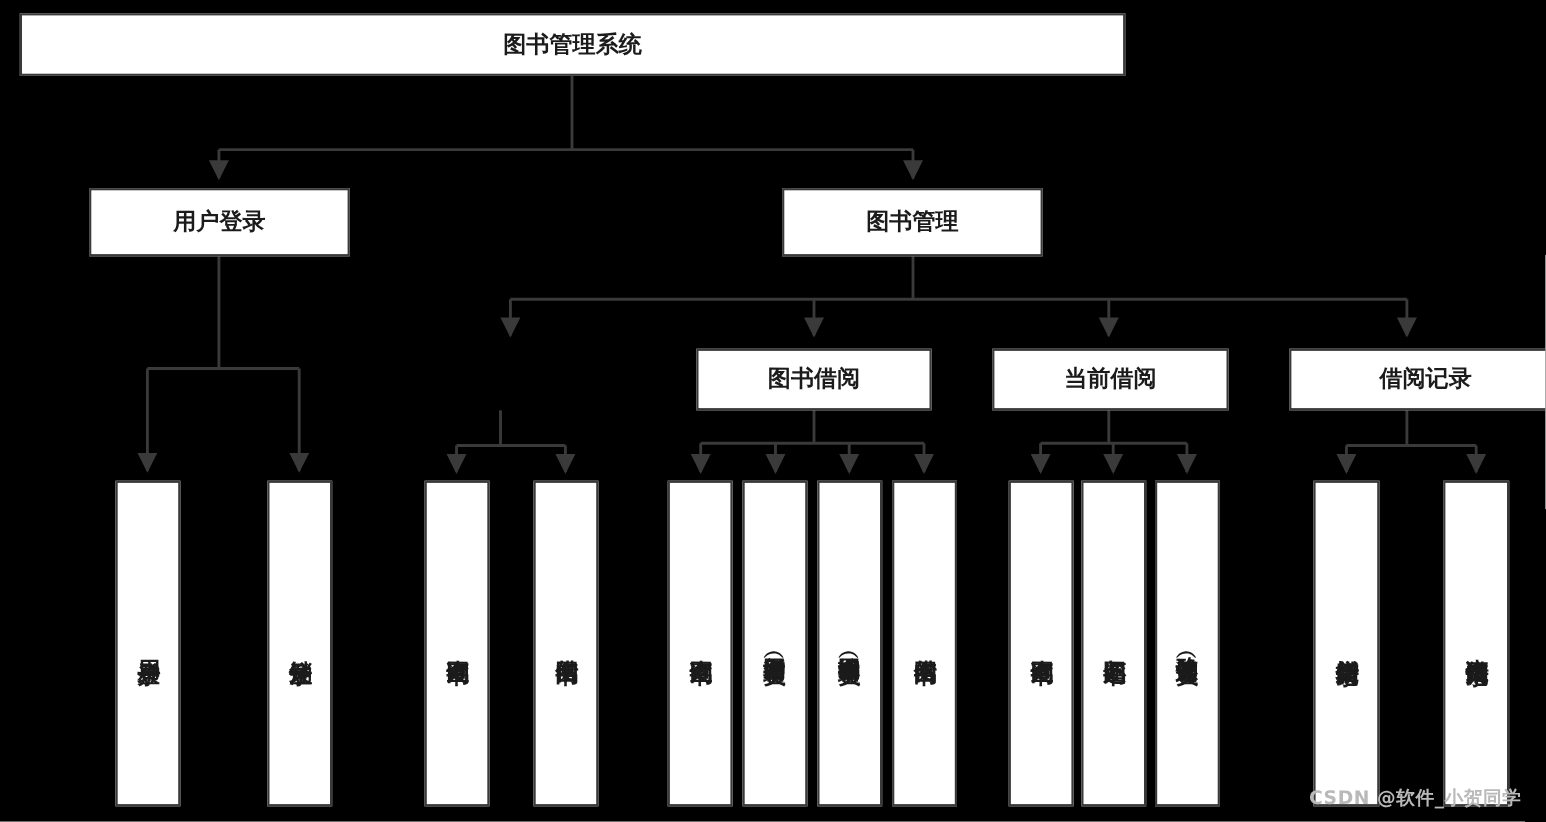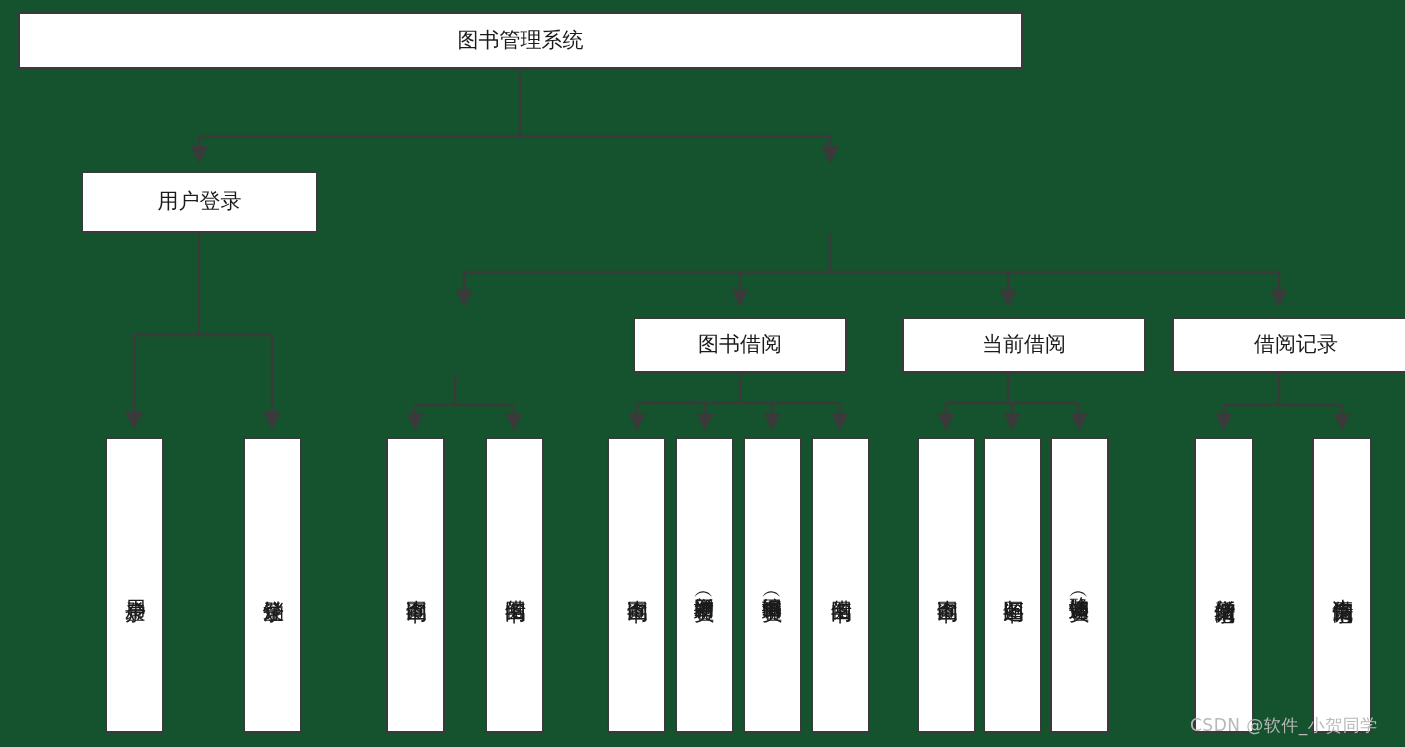--- a/index.html
+++ b/index.html
@@ -7,22 +7,23 @@
     padding: 0;
     background: #ffffff;
   }
   body {
     font-family: "DejaVu Sans", "Liberation Sans", sans-serif;
   }
   #canvas {
     position: relative;
     width: 1405px;
     height: 747px;
-    background: #14532d;
+    background: #000000;
     overflow: hidden;
+    font-weight: bold;
   }
   #edges {
     position: absolute;
     left: 0;
     top: 0;
     width: 1405px;
     height: 747px;
     pointer-events: none;
   }
   .node {
@@ -124,25 +125,28 @@
     </g>
   </svg>
 
   <div class="node horiz" style="left:18px; top:12px; width:1005px; height:57px;">
     <span class="label">图书管理系统</span>
   </div>
 
   <div class="node horiz" style="left:81px; top:171px; width:237px; height:62px;">
     <span class="label">用户登录</span>
   </div>
+  <div class="node horiz" style="left:711px; top:171px; width:237px; height:62px;">
+    <span class="label">图书管理</span>
+  </div>
 
   <div class="node horiz" style="left:633px; top:317px; width:214px; height:56px;">
     <span class="label">图书借阅</span>
   </div>
-  <div class="node horiz" style="left:902px; top:317px; width:244px; height:56px;">
+  <div class="node horiz" style="left:902px; top:317px; width:215px; height:56px;">
     <span class="label">当前借阅</span>
   </div>
   <div class="node horiz" style="left:1172px; top:317px; width:248px; height:56px;">
     <span class="label">借阅记录</span>
   </div>
 
   <div class="node vert" style="left:105px; top:437px; width:59px; height:296px;">
     <span class="label">用户登录</span>
   </div>
   <div class="node vert" style="left:243px; top:437px; width:59px; height:296px;">

